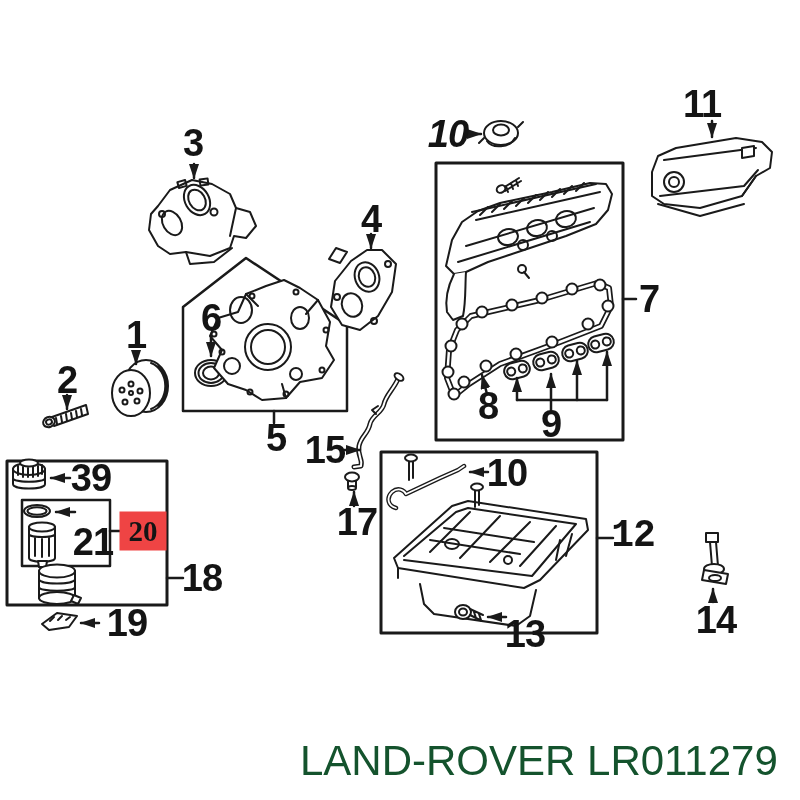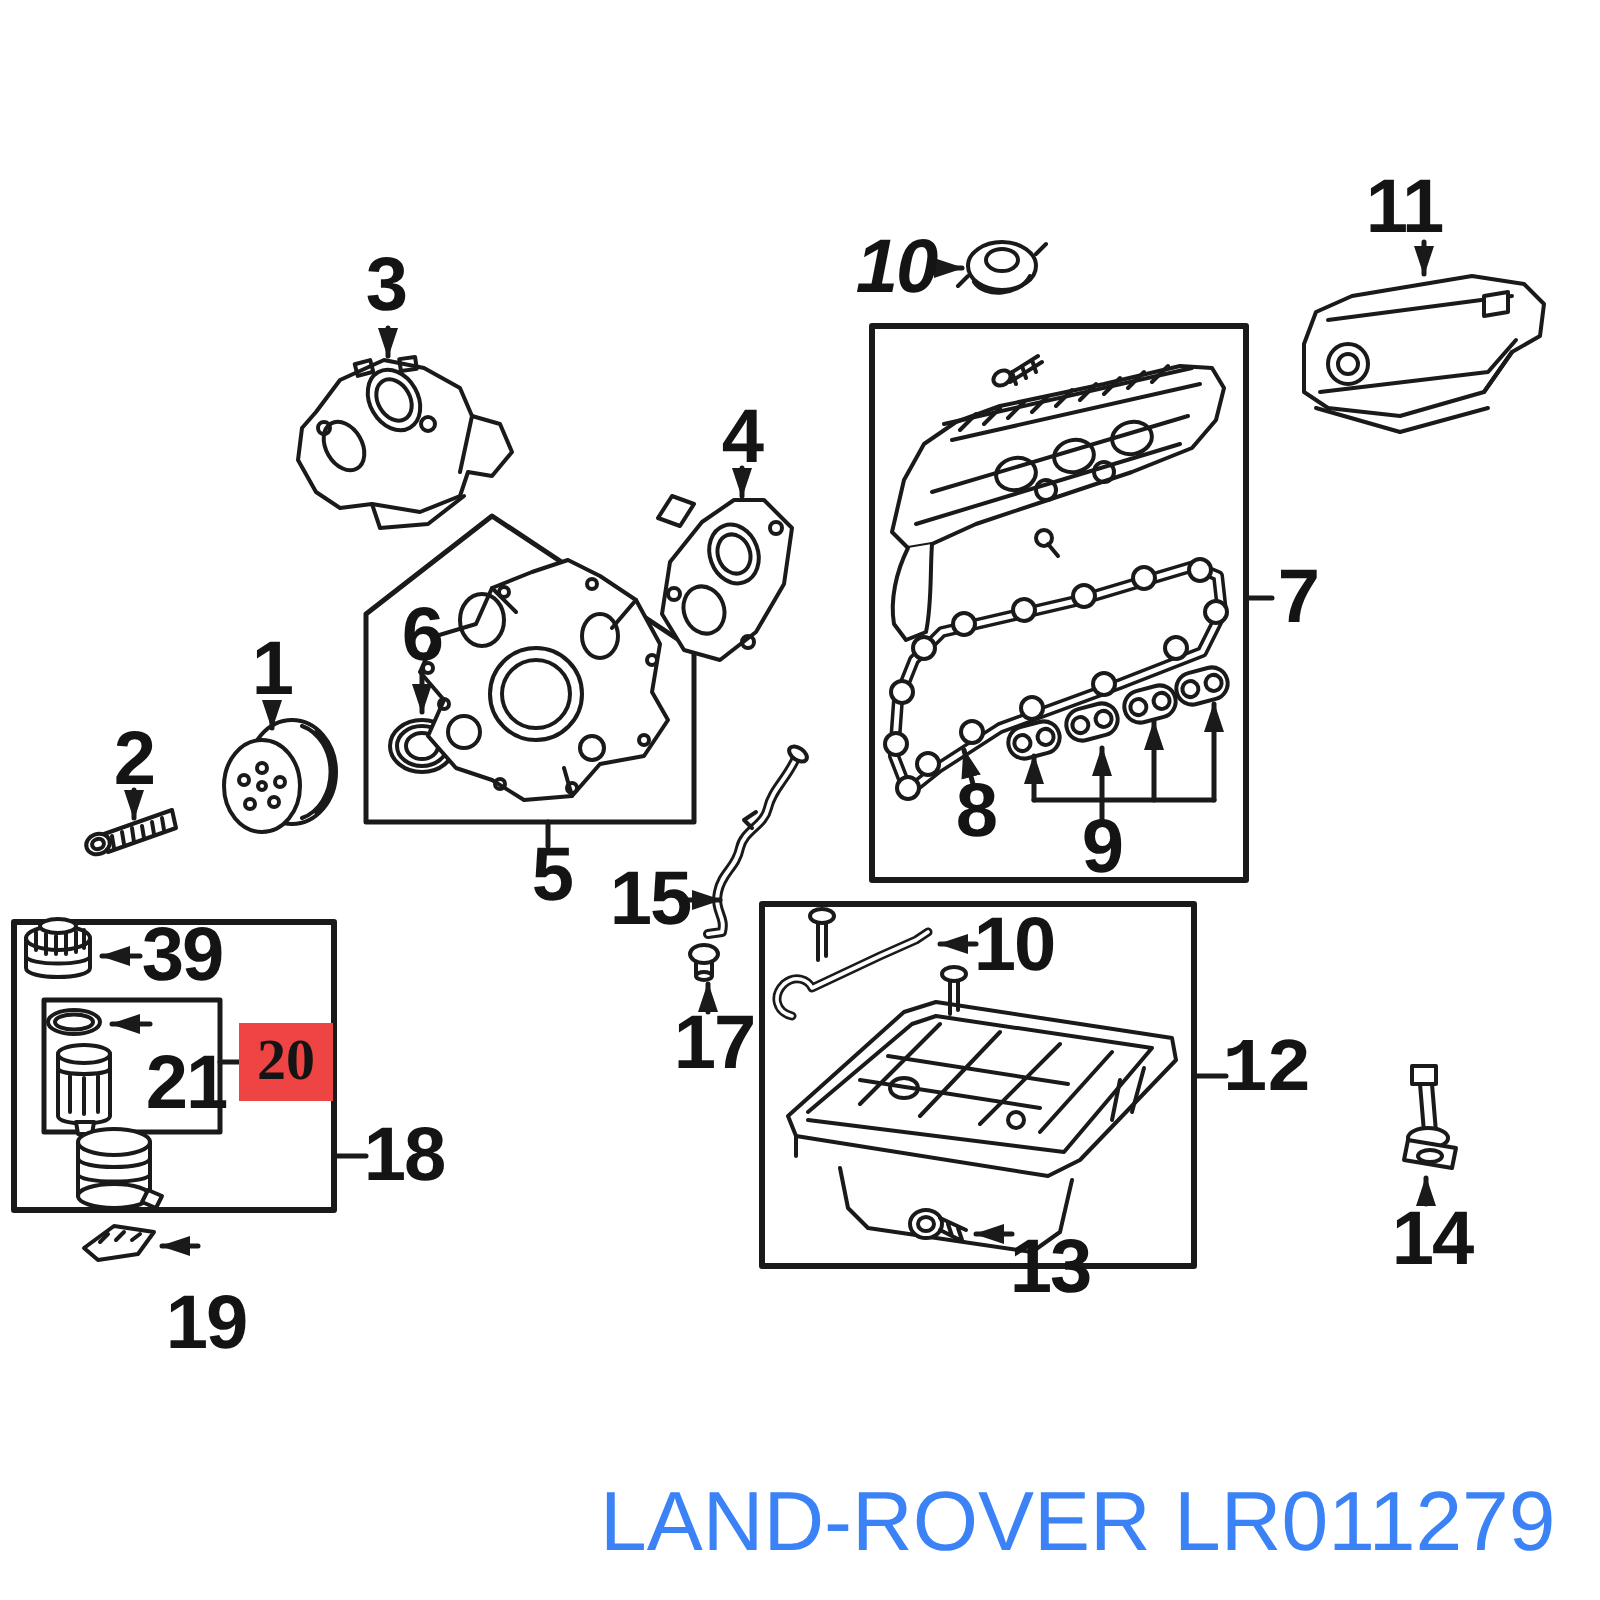--- a/index.html
+++ b/index.html
@@ -15,21 +15,21 @@
     font:700 38px "Liberation Sans",sans-serif;
     color:#141414;letter-spacing:-1px;white-space:nowrap;line-height:1;
   }
   .callout.highlight{
     font:700 29px "Liberation Serif",serif;
     padding:3px 9px;letter-spacing:0;
   }
   .footer-caption{
     position:absolute;left:300px;top:737px;
     font:400 42px "Liberation Sans",sans-serif;
-    color:#3b82f6;white-space:nowrap;letter-spacing:0px;
+    color:#14532d;white-space:nowrap;letter-spacing:0px;
   }
 </style>
 </head>
 <body>
 
 <div id="stage">
 
   <svg id="artwork" width="800" height="800" viewBox="0 0 800 800">
     <defs>
       <marker id="ah" markerUnits="userSpaceOnUse" markerWidth="16" markerHeight="12" refX="14" refY="5" orient="auto">
@@ -304,20 +304,20 @@
       <div class="callout" style="left: 551px; top: 424px;">9</div>
       <div class="callout" style="left: 448px; top: 134px; font-style: italic;">10</div>
       <div class="callout" style="left: 702px; top: 104px;">11</div>
       <div class="callout" style="left: 633px; top: 536px; font-family: Liberation Mono, monospace;">12</div>
       <div class="callout" style="left: 525px; top: 618px; margin-top: 16px;">13</div>
       <div class="callout" style="left: 716px; top: 620px;">14</div>
       <div class="callout" style="left: 325px; top: 450px;">15</div>
       <div class="callout" style="left: 507px; top: 473px;">10</div>
       <div class="callout" style="left: 357px; top: 522px;">17</div>
       <div class="callout" style="left: 202px; top: 578px;">18</div>
-      <div class="callout" style="left: 103px; top: 623px; margin-top: 39px;">19</div>
+      <div class="callout" style="left: 127px; top: 623px;">19</div>
       <div class="callout highlight" style="left: 143px; top: 531px; background: #ef4444;">20</div>
       <div class="callout" style="left: 93px; top: 512px; margin-top: 30px;">21</div>
       <div class="callout" style="left: 91px; top: 478px;">39</div>
     </div>
 
   <div class="footer-caption">LAND-ROVER LR011279</div>
 </div>
 
 </body></html>

